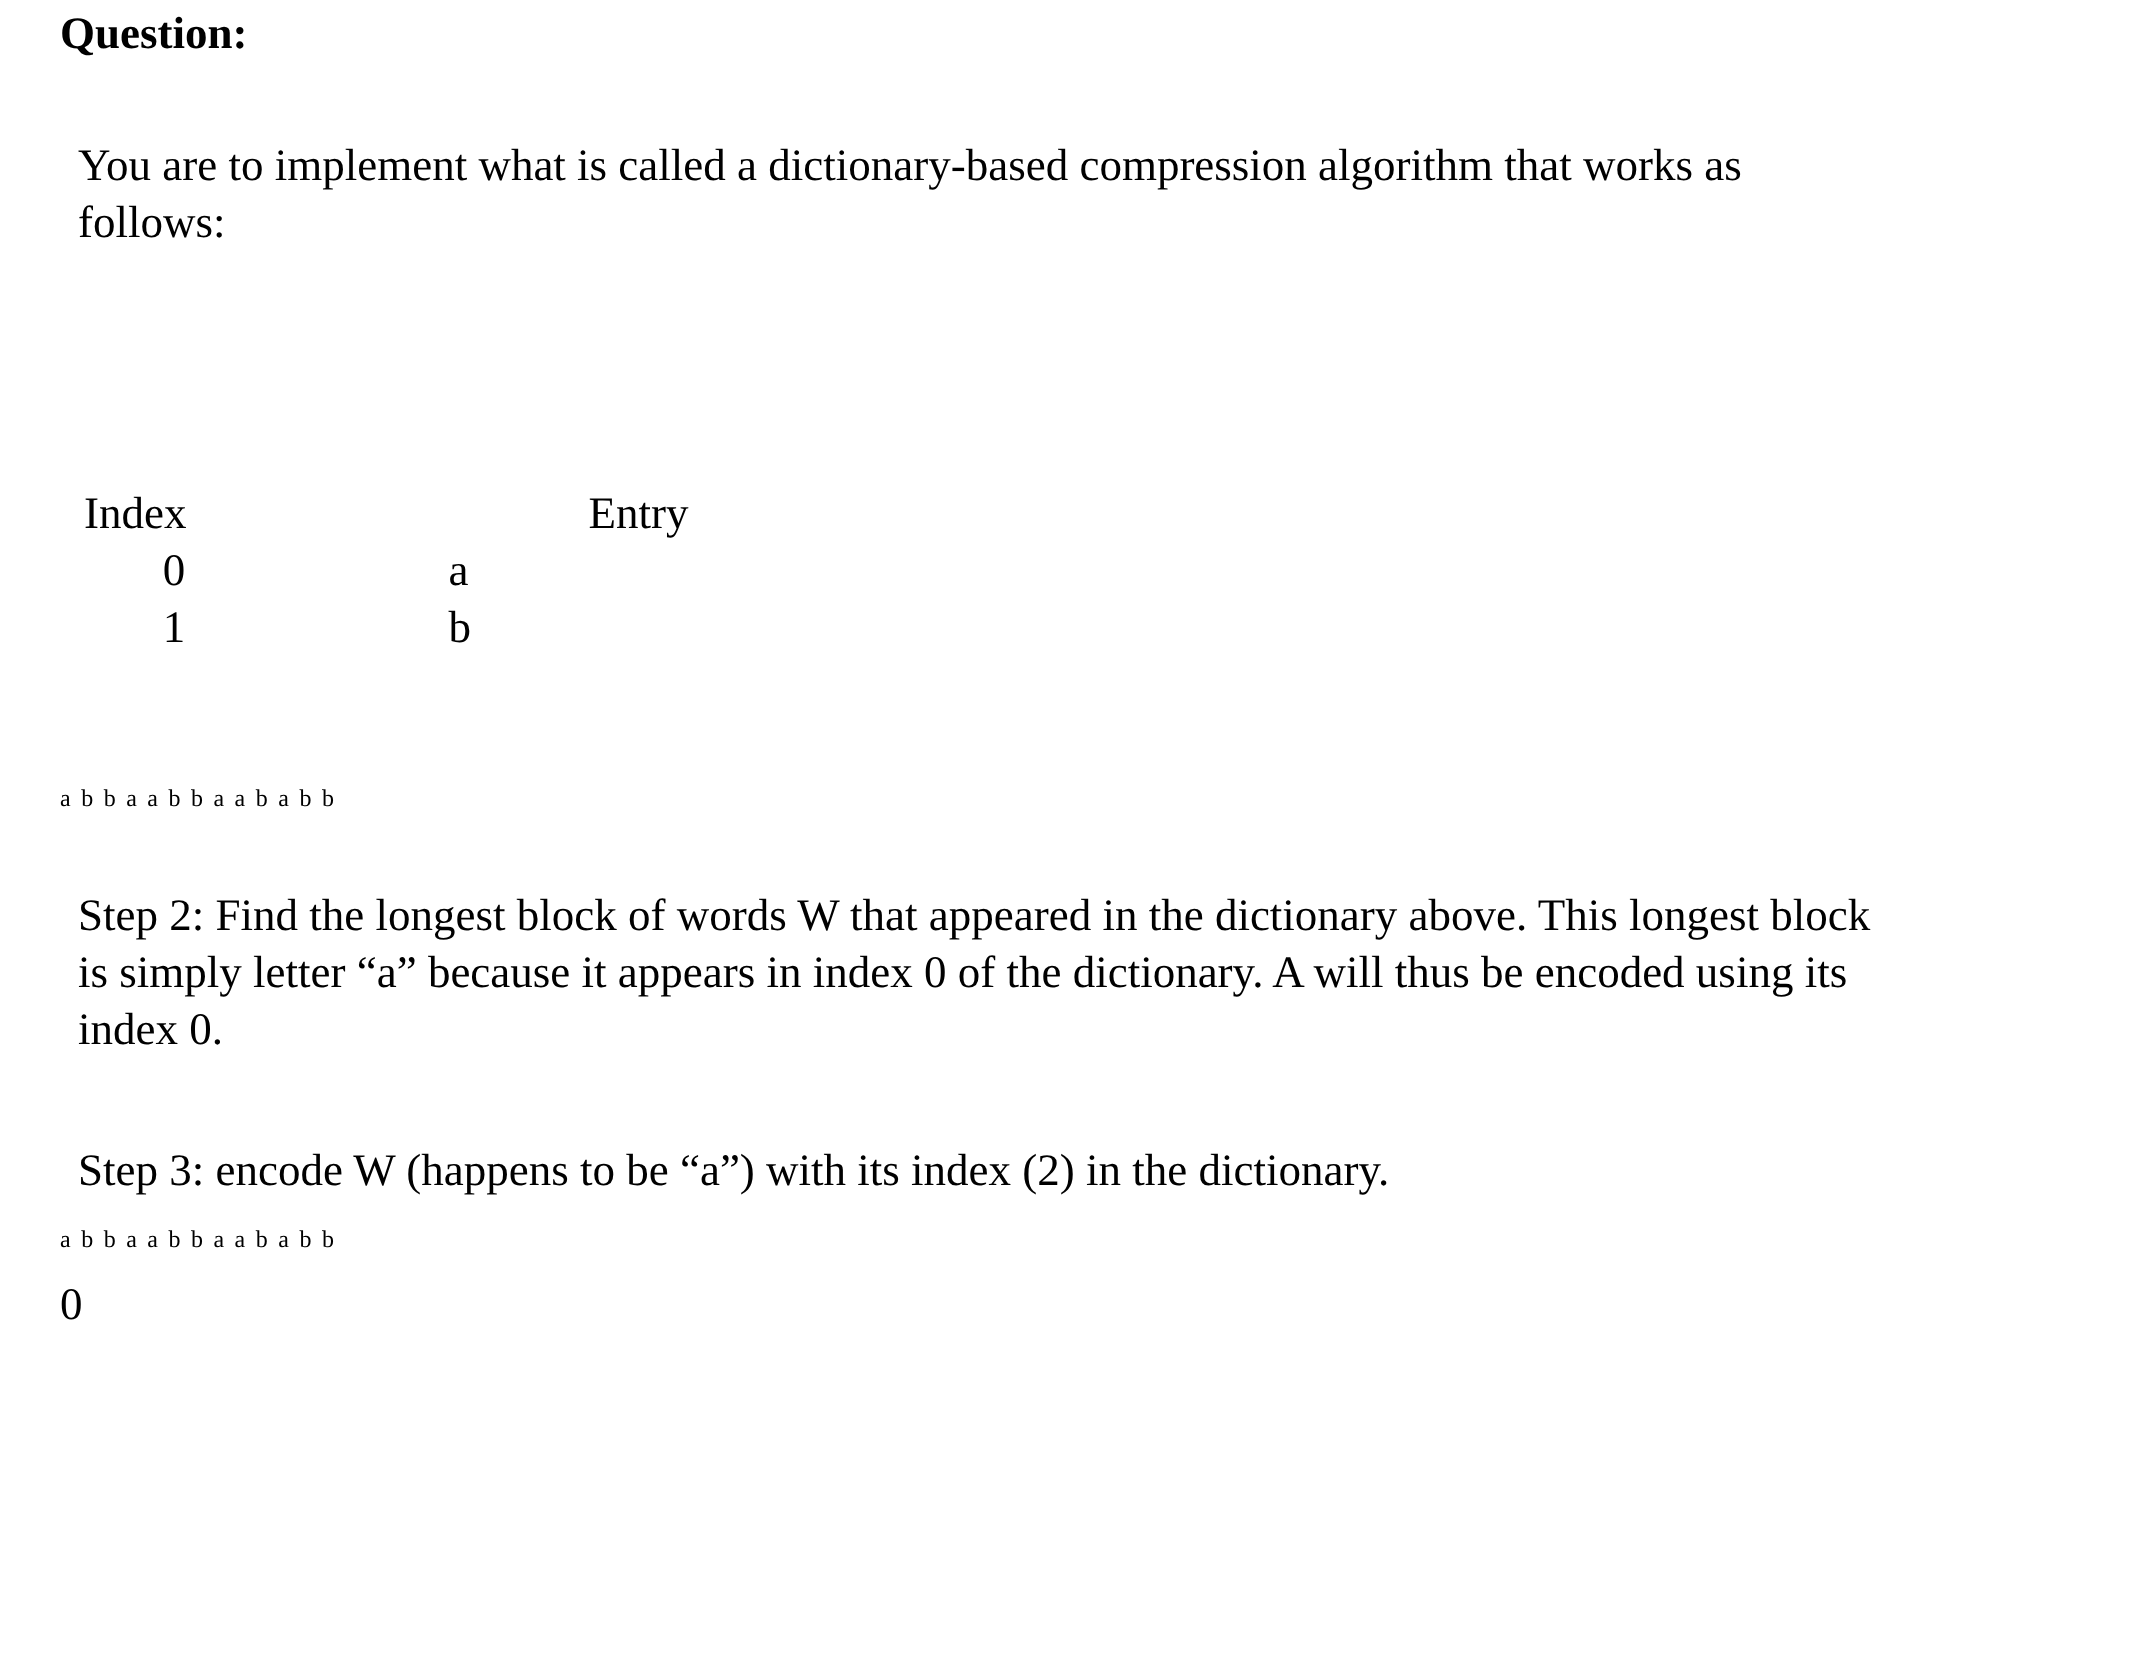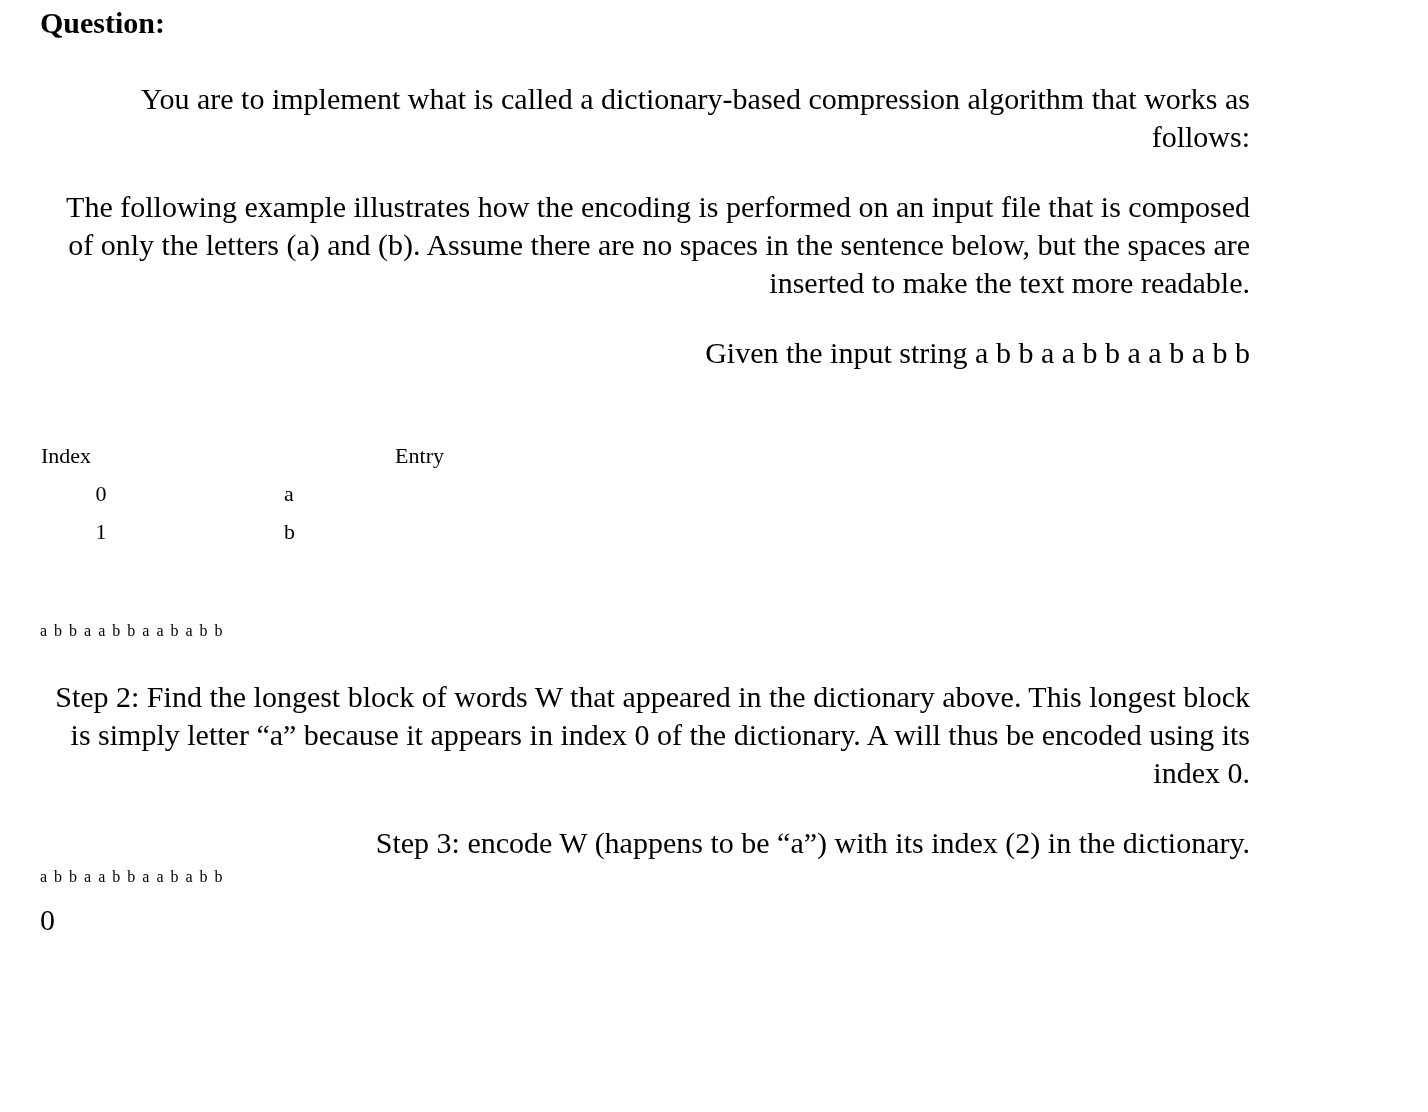--- a/index.html
+++ b/index.html
@@ -30,33 +30,32 @@
   }
   .heading {
     font-weight: bold;
     font-size: 30px;
     line-height: 38px;
     margin: 0;
   }
   .para {
     font-size: 30px;
     line-height: 38px;
-    margin: 0;
+    margin: 12px;
     width: 1210px;
-    text-align: right;
   }
   .spacer-lg { height: 38px; }
   .spacer-md { height: 32px; }
   .spacer-xs { height: 10px; }
 
   .dict-table {
     border-collapse: collapse;
-    font-size: 22px;
+    font-size: 30px;
     line-height: 38px;
-    margin: 1px;
+    margin: 16px;
   }
   .dict-table th,
   .dict-table td {
     padding: 0;
     font-weight: normal;
     text-align: center;
     height: 38px;
     vertical-align: top;
   }
   .dict-table th.col-index,
@@ -95,25 +94,23 @@
   <div class="content">
 
     <p class="heading">Question:</p>
 
     <div class="spacer-lg"></div>
 
     <p class="para">You are to implement what is called a dictionary-based compression algorithm that works as follows:</p>
 
     <div class="spacer-md"></div>
 
-    <p class="para">The following example illustrates how the encoding is performed on an input file that is composed of only the letters (a) and (b). Assume there are no spaces in the sentence below, but the spaces are inserted to make the text more readable.</p>
 
     <div class="spacer-md"></div>
 
-    <p class="para">Given the input string a b b a a b b a a b a b b</p>
 
     <div class="spacer-md"></div>
 
 
     <div class="spacer-md"></div>
 
     <table class="dict-table">
       <thead>
         <tr>
           <th class="col-index">Index</th>

